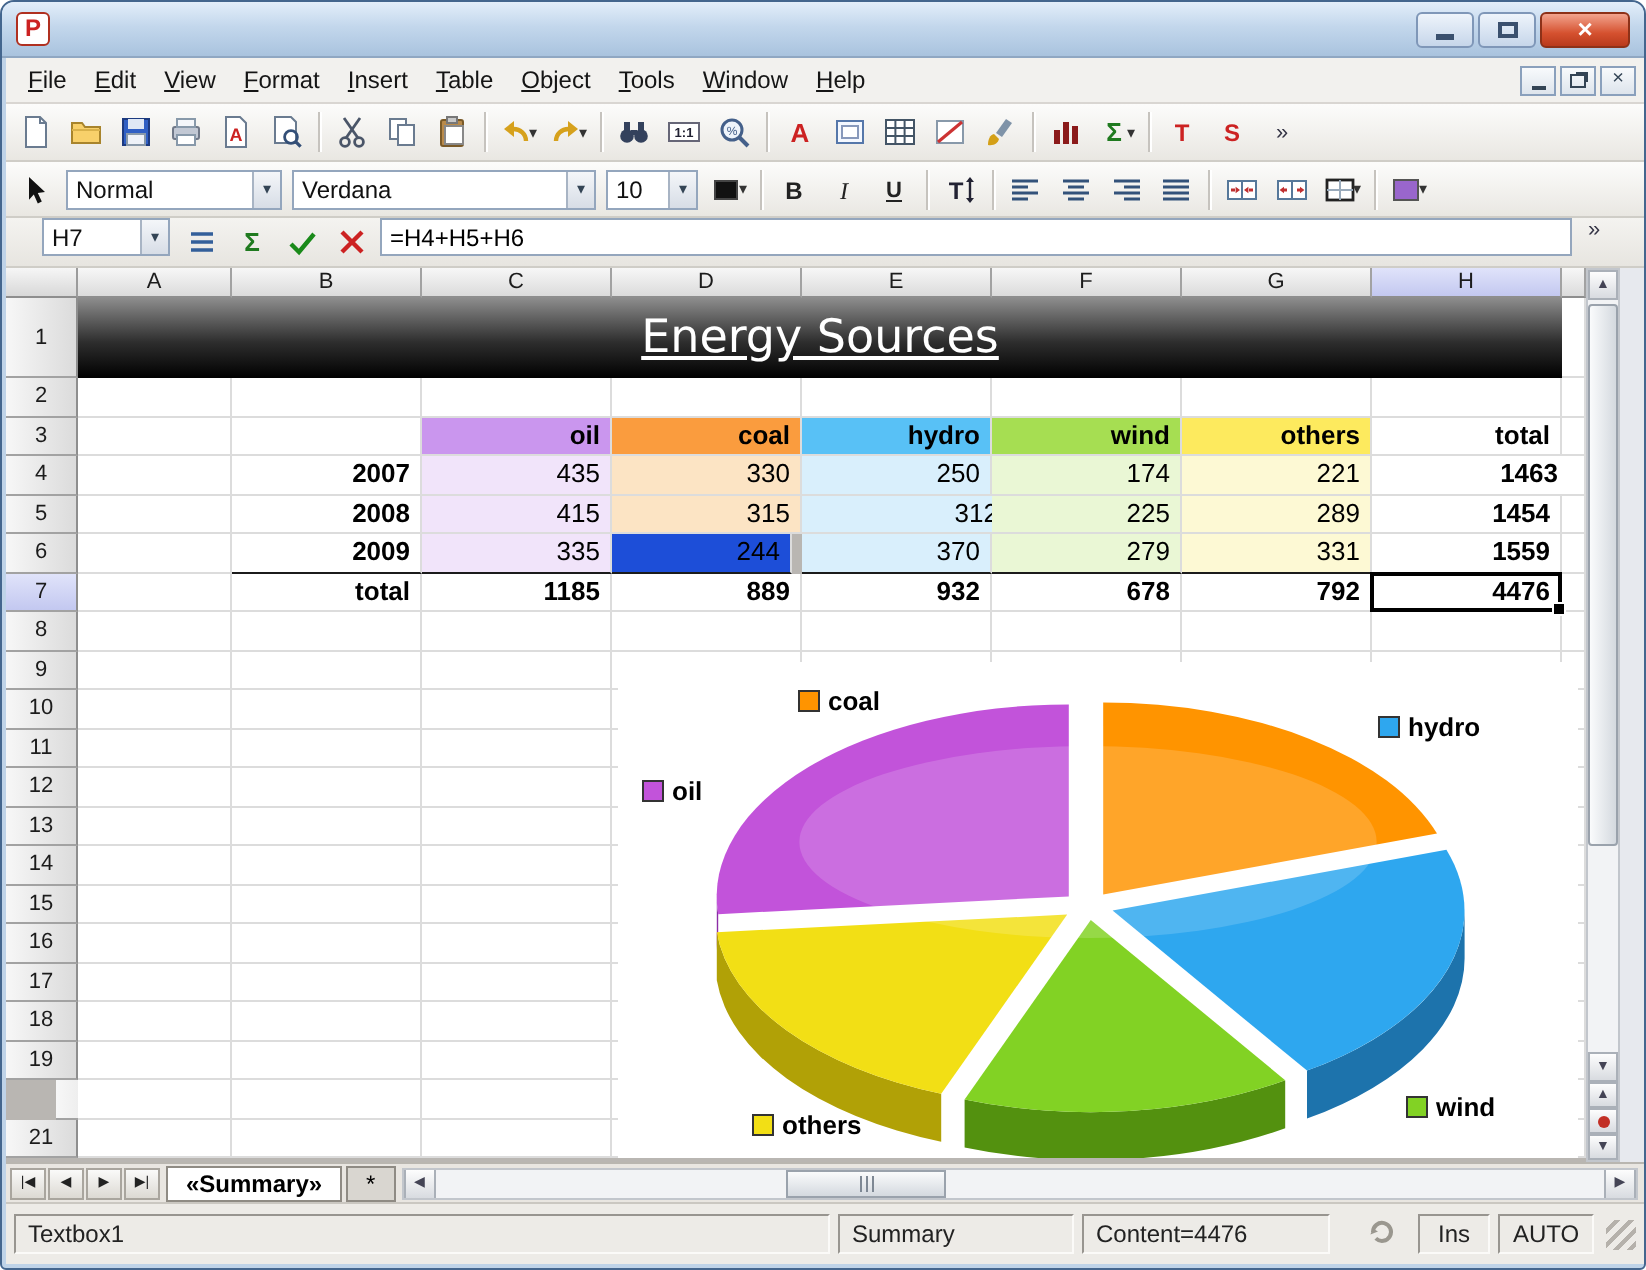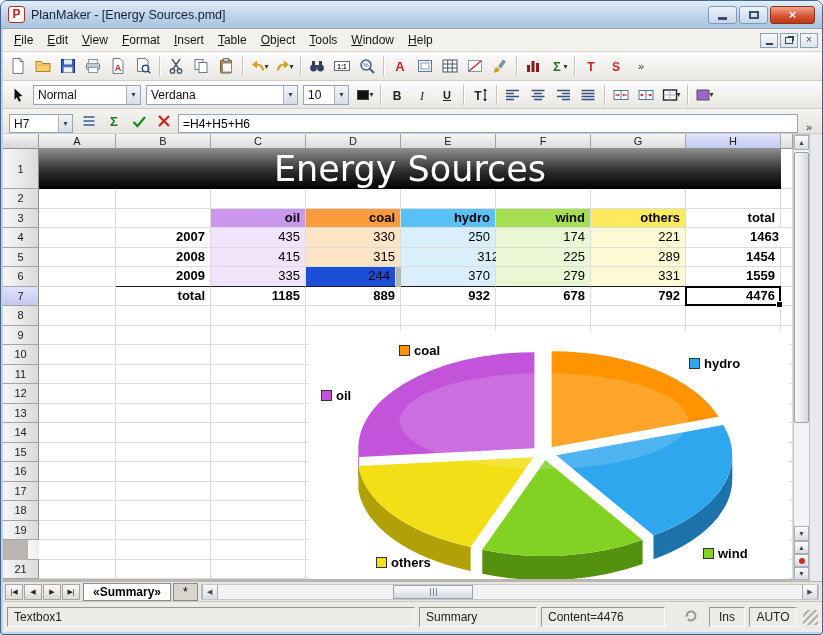--- a/index.html
+++ b/index.html
@@ -47,21 +47,21 @@
   .tsep { width:1px; height:20px; background:#c6c3be; box-shadow:1px 0 0 #fff; margin:0 3px; flex:0 0 auto; }
   .combo { height:20px; background:#fff; border:1px solid #94a6bd; display:flex; align-items:center;
     font-size:12px; padding-left:4px; margin:0 2px; flex:0 0 auto; }
   .combo .cval { flex:1; overflow:hidden; white-space:nowrap; color:#111; }
   .combo .dd { width:14px; height:100%; background:linear-gradient(#f4f6f9,#d7dde6);
     border-left:1px solid #a8b4c4; font-size:8px; line-height:18px; text-align:center; color:#345; }
 
   
   .formulabar { position:absolute; left:2px; top:108px; width:819px; height:25px;
     background:linear-gradient(#f4f3f0,#e7e5e0); border-bottom:1px solid #cfcdc7;
-    display:flex; align-items:flex-end; padding:0 4px; gap:2px; }
+    display:flex; align-items:flex-start; padding:0 16px; gap:2px; }
   .namebox { width:64px; height:19px; }
   .fx-input { flex:1; height:19px; border:1px solid #94a6bd; background:#fff; font-size:12px;
     padding:0 4px; font-family:inherit; color:#000; }
   .fb-overflow { width:18px; text-align:center; font-size:11px; color:#334; }
 
   
   #sheet { position:absolute; left:2px; top:133px; width:790px; height:447px;
     background:#b9b6b2; overflow:hidden; }
   .sh-corner { position:absolute; background:linear-gradient(#f6f6f6,#d8d8d8);
     border-right:1px solid #9b9b9b; border-bottom:1px solid #8e8e8e; }
@@ -72,21 +72,21 @@
     border-right:1px solid #8e8e8e; border-bottom:1px solid #a2a2a2;
     font-size:11px; color:#1c1c1c; text-align:center; }
   .sh-colhdr.sel, .sh-rowhdr.sel { background:linear-gradient(#e0e3fa,#c3c8f0); }
   .sh-cell { position:absolute; background:#fff; border-right:1px solid #dcdcdc;
     border-bottom:1px solid #dcdcdc; font-size:13px; color:#000; text-align:right;
     padding-right:5px; overflow:hidden; white-space:nowrap; }
   .sh-cell.b { font-weight:bold; }
   .sh-cell.bb { border-bottom:1px solid #1b1b1b; }
   .sh-banner { position:absolute; z-index:2; color:#fff; text-align:center;
     background:linear-gradient(#8d8d8d,#2e2e2e 55%,#000);
-    font-family:"DejaVu Sans","Liberation Sans",sans-serif; font-size:35px; }
+    font-family:"DejaVu Sans","Liberation Sans",sans-serif; font-size:23px;text-decoration:underline; }
   .sel-box { position:absolute; border:2px solid #000; z-index:4; pointer-events:none; }
   .sel-box::after { content:""; position:absolute; right:-4px; bottom:-4px; width:5px; height:5px;
     background:#000; border:1px solid #fff; }
 
   
   #chart { position:absolute; left:308px; top:330px; width:480px; height:248px; background:#fff; z-index:3; }
   .pie-label { position:absolute; display:flex; align-items:center; gap:4px;
     font-size:13px; font-weight:bold; color:#000; }
   .pie-label .sw { width:11px; height:11px; border:1px solid #333; display:inline-block; }
 
@@ -135,21 +135,20 @@
   .grip { width:15px; height:15px; margin-left:2px;
     background:repeating-linear-gradient(135deg, transparent 0 3px, #b5b1ab 3px 5px); }
 </style>
 </head>
 <body>
 
 <div class="window">
 
   <div class="titlebar">
     <span class="app-icon">P</span>
-    <span class="title-text">PlanMaker - [Energy Sources.pmd]</span>
     <span class="winbtns">
       <span class="wbtn">
           <span class="minbar"></span>
         </span>
       <span class="wbtn">
           <span class="maxbox"></span>
         </span>
       <span class="wbtn close">×</span>
     </span>
   </div>

